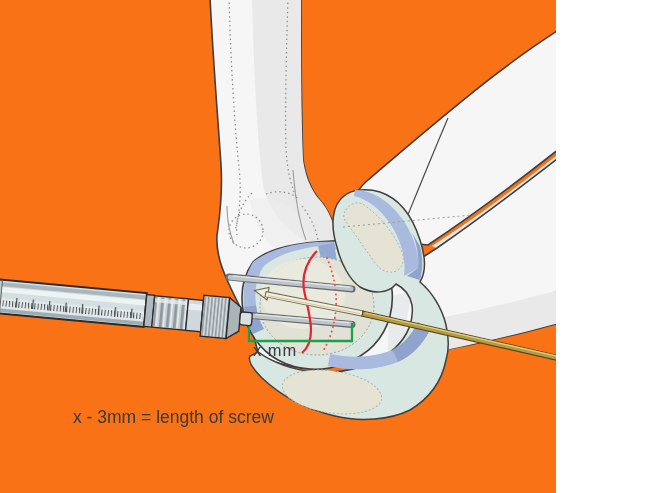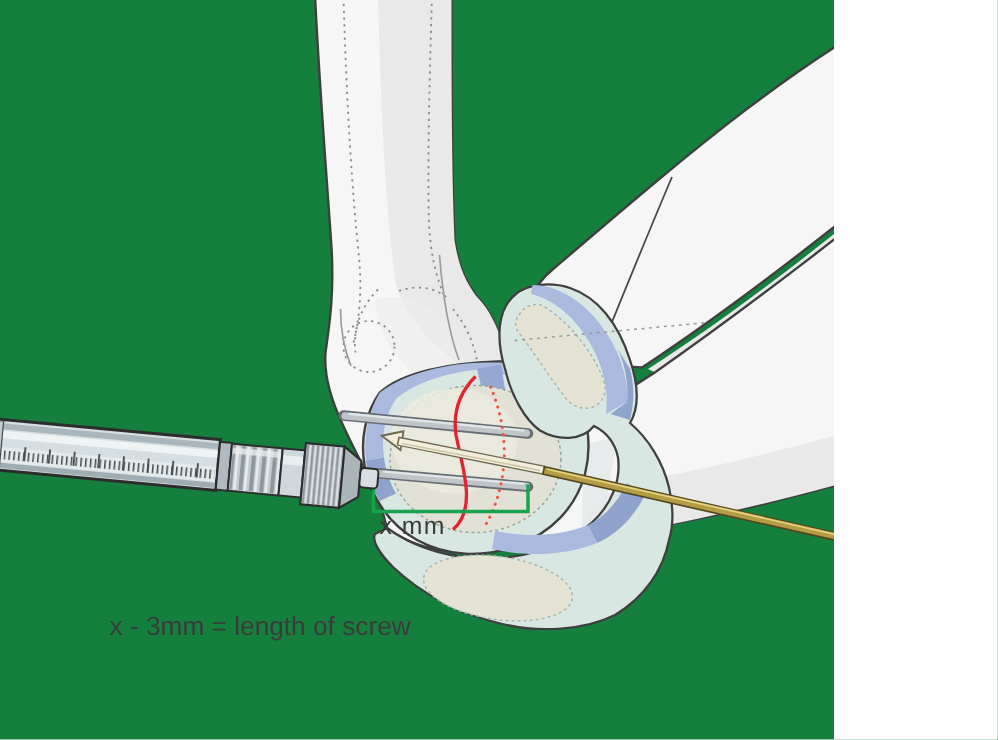--- a/index.html
+++ b/index.html
@@ -1,16 +1,16 @@
 <!DOCTYPE html>
 <html><head>
 <meta charset="utf-8">
 <style>
   html,body{margin:0;padding:0;background:#ffffff;}
-  #stage{position:relative;width:556px;height:493px;background:#15803d;overflow:hidden;
+  #stage{position:relative;width:556px;height:493px;background:#f97316;overflow:hidden;
          font-family:"Liberation Sans", sans-serif;}
   svg{position:absolute;left:0;top:0;}
   .anno-text{font-family:"Liberation Sans", sans-serif;fill:#3a3a3a;}
 </style>
 </head>
 <body>
 
 <div id="stage">
 <svg width="665" height="493" viewBox="0 0 665 493">
   <defs>

